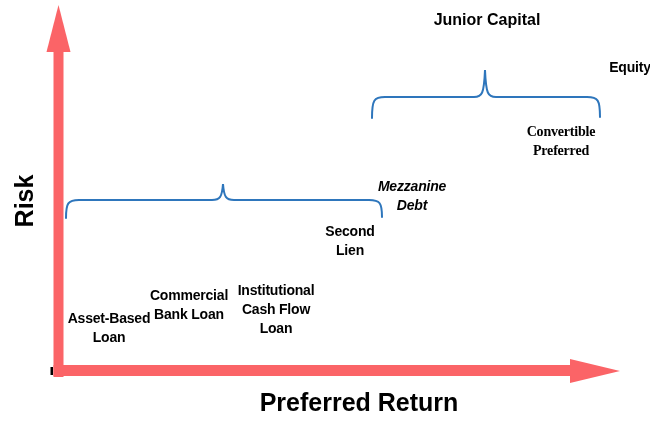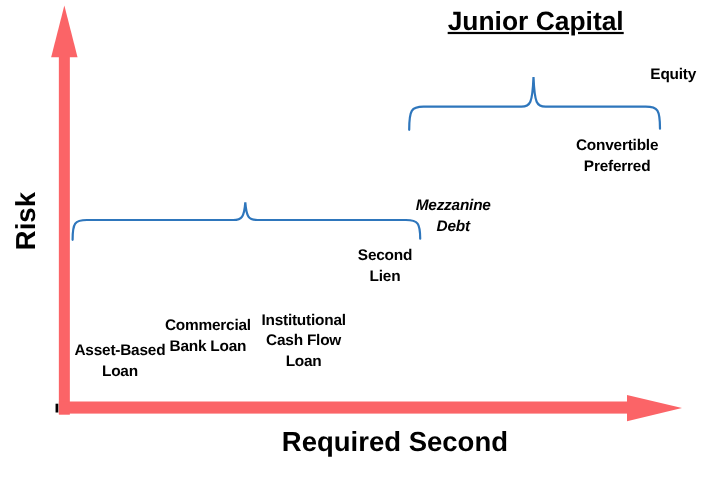--- a/index.html
+++ b/index.html
@@ -33,23 +33,22 @@
     line-height: 19px;
     letter-spacing: -0.2px;
   }
   .group-label {
     position: absolute;
     transform: translateX(-50%);
     text-align: right;
     white-space: nowrap;
     color: #000000;
     font-weight: 700;
-    font-size: 24px;
+    font-size: 16px;
     line-height: 22px;
-    text-decoration: underline;
   }
   .axis-label {
     position: absolute;
     color: #000000;
     font-weight: 700;
     font-size: 25px;
     line-height: 26px;
     white-space: nowrap;
   }
   #x-axis-label {
@@ -73,32 +72,32 @@
     <polygon points="620,371 570,359 570,383" fill="#FB6467"></polygon>
 
     <rect x="50.5" y="367" width="2.5" height="8" fill="#000000"></rect>
 
     <path d="M 66,218 C 66,203 68,200 79,200 L 212,200 C 220,200 222,197 223,184 C 224,197 226,200 234,200 L 369,200 C 380,200 382,203 382,217" fill="none" stroke-width="2" stroke-linecap="round" stroke="#2E76BC"></path>
 
     <path d="M 372,118 C 372,100 374,97 385,97 L 474,97 C 482,97 484,94 485,70 C 486,94 488,97 496,97 L 587,97 C 598,97 600,100 600,117" fill="none" stroke-width="2" stroke-linecap="round" stroke="#2E76BC"></path>
   </svg>
 
   <div id="y-axis-label" class="axis-label" style="left:24px; top:201px;">Risk</div>
-  <div id="x-axis-label" class="axis-label" style="left:359px; top:389px;">Required Second</div>
+  <div id="x-axis-label" class="axis-label" style="left:359px; top:389px;">Preferred Return</div>
 
   <div class="group-label" style="left:487px; top:9px;">Junior Capital</div>
 
   <div class="label" style="left:109px; top:309px;">Asset-Based
 Loan</div>
   <div class="label" style="left:189px; top:286px;">Commercial
 Bank Loan</div>
   <div class="label" style="left:276px; top:249px;margin-top:32px;">Institutional
 Cash Flow
 Loan</div>
   <div class="label" style="left:350px; top:222px;">Second
 Lien</div>
   <div class="label" style="left:412px; top:177px;font-style:italic;">Mezzanine
 Debt</div>
-  <div class="label" style="left:561px; top:122px;">Convertible
+  <div class="label" style="left:561px; top:122px;font-family:Liberation Serif, serif;">Convertible
 Preferred</div>
-  <div class="label" style="left:612px; top:58px;text-align:right;">Equity</div>
+  <div class="label" style="left:630px; top:58px;text-align:right;">Equity</div>
 
 </div>
 
 </body></html>

